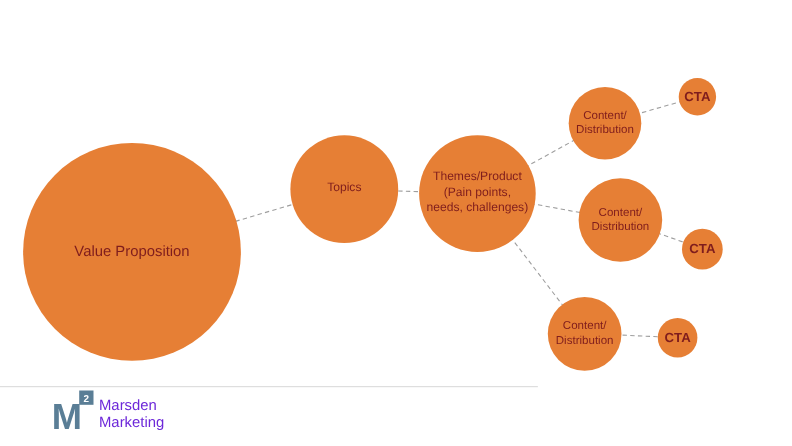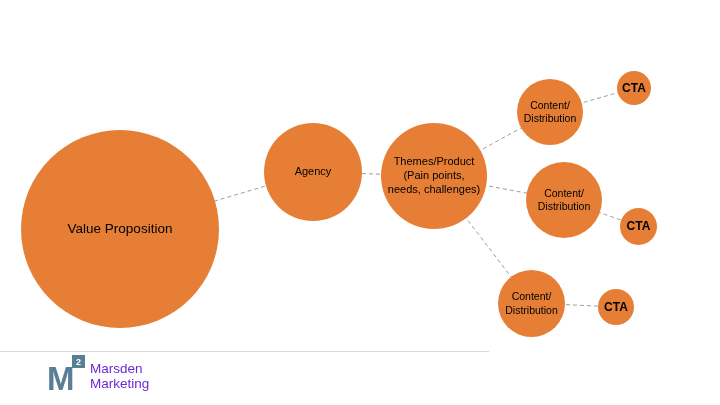--- a/index.html
+++ b/index.html
@@ -37,21 +37,21 @@
     stroke: #9E9E9E;
     stroke-width: 1;
     stroke-dasharray: 4 3;
   }
 
   
   .node {
     position: absolute;
     border-radius: 50%;
     background: #E67F35;
-    color: #000000;
+    color: #7f1d1d;
     display: flex;
     flex-direction: column;
     align-items: center;
     justify-content: center;
     text-align: left;
     z-index: 2;
     line-height: 1.25;
   }
   .node-story        { left: 21px;  top: 130px; width: 198px; height: 198px; font-size: 13.5px; font-weight: 500; line-height: 1.35; }
   .node-chapter      { left: 264px; top: 123px; width: 98px;  height: 98px;  font-size: 11px; }
@@ -123,21 +123,21 @@
     <line x1="550" y1="112" x2="634" y2="88"></line>
     <line x1="564" y1="200" x2="638" y2="226"></line>
     <line x1="531" y1="303" x2="616" y2="307"></line>
   </svg>
 
   <div class="node node-story">
     <div>Value Proposition</div>
   </div>
 
   <div class="node node-chapter">
-    <div>Agency</div>
+    <div>Topics</div>
   </div>
 
   <div class="node node-themes">
     <div>Themes/Product</div>
     <div>(Pain points,</div>
     <div>needs, challenges)</div>
   </div>
 
   <div class="node node-cd1">
     <div>Content/</div>

